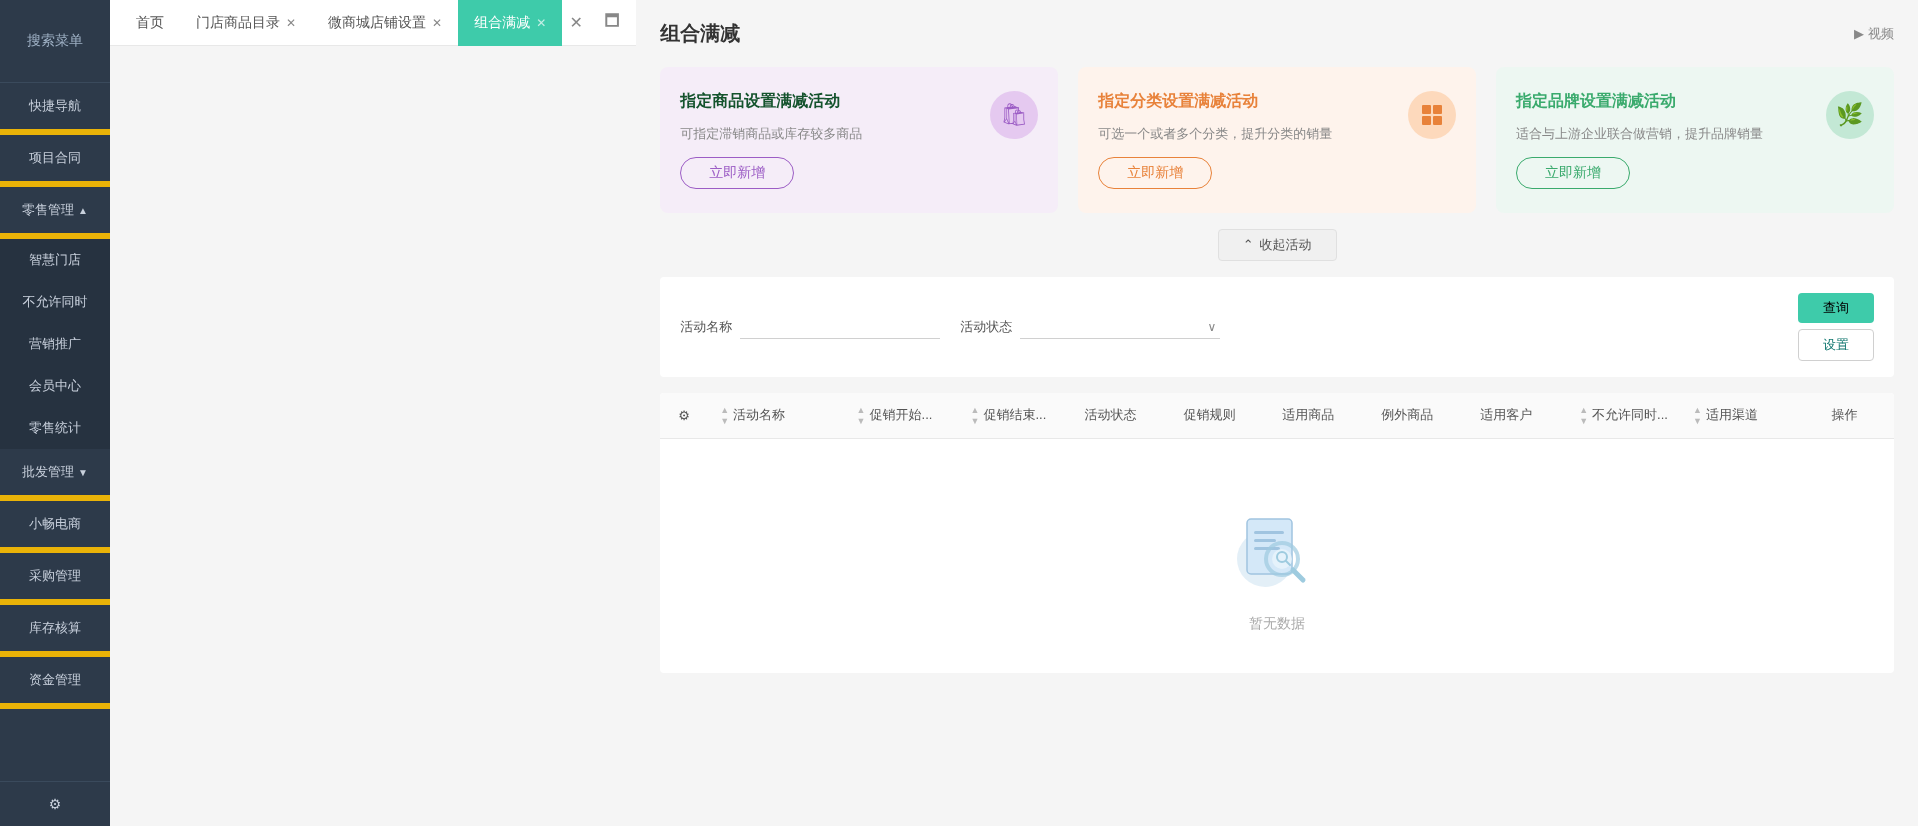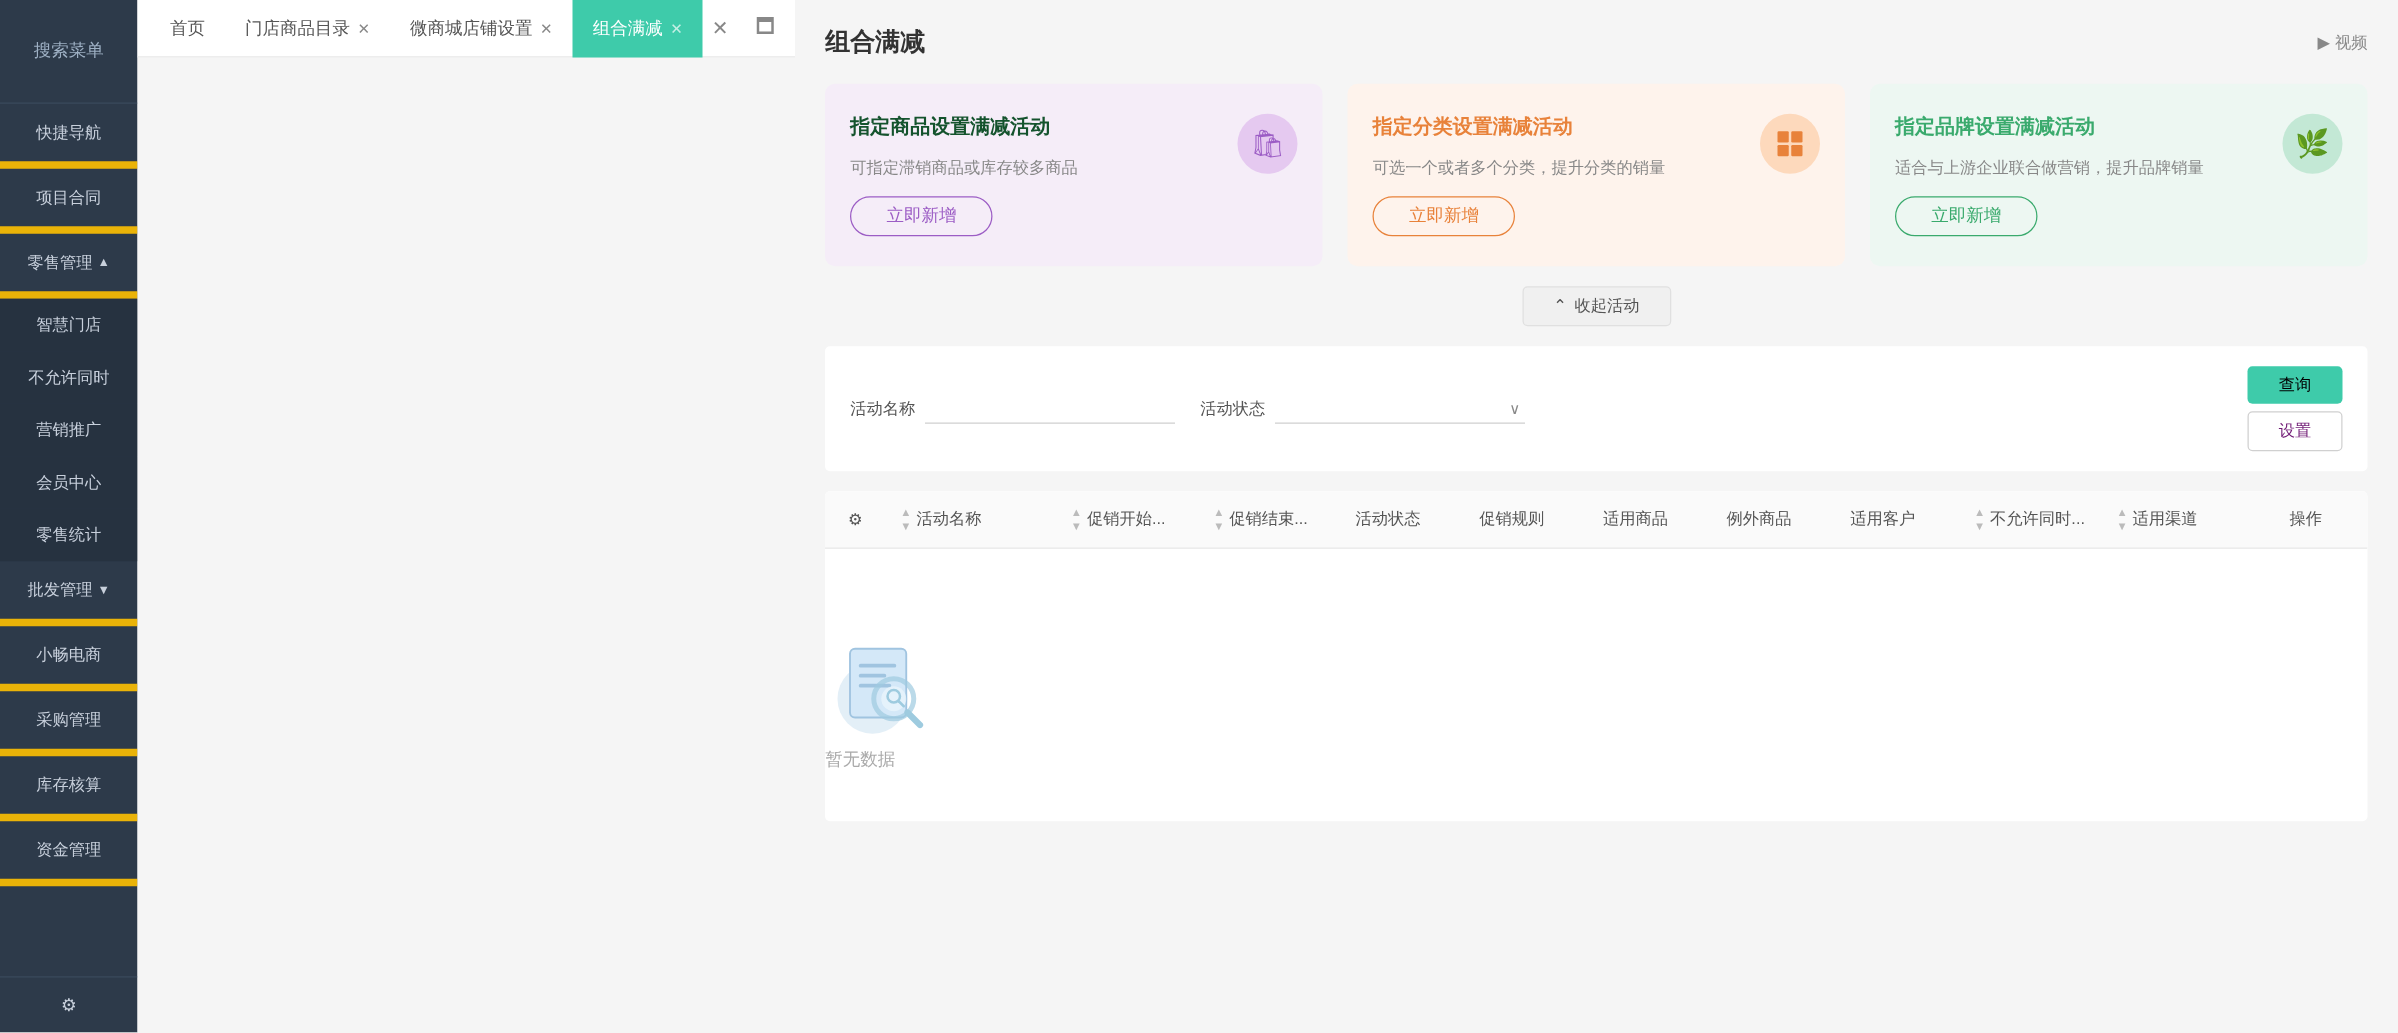--- a/index.html
+++ b/index.html
@@ -275,21 +275,21 @@
       background: #3ecbaa;
       color: #000000;
       border: none;
       border-radius: 4px;
       padding: 6px 24px;
       font-size: 13px;
       cursor: pointer;
     }
     .btn-setting {
       background: #fff;
-      color: #701a75;
+      color: #0f766e;
       border: 1px solid #d0d0d0;
       border-radius: 4px;
       padding: 6px 24px;
       font-size: 13px;
       cursor: pointer;
     }
 
     
     .table-container {
       background: #fff;
@@ -323,23 +323,23 @@
     .col-notsame { flex: 1.2; }
     .col-channel { flex: 1.2; }
     .col-action { flex: 1; text-align: center; justify-content: center; }
 
     .sort-arrows { display: flex; flex-direction: column; gap: 1px; color: #bbb; font-size: 9px; }
 
     
     .empty-state {
       display: flex;
       flex-direction: column;
-      align-items: flex-start;
+      align-items: center;
       padding: 60px 0 40px;
-      gap: 0;
+      gap: 16px;
     }
     .empty-img {
       width: 100px;
       height: 100px;
     }
     .empty-text {
       font-size: 14px;
       color: #aaa;
     }
 

